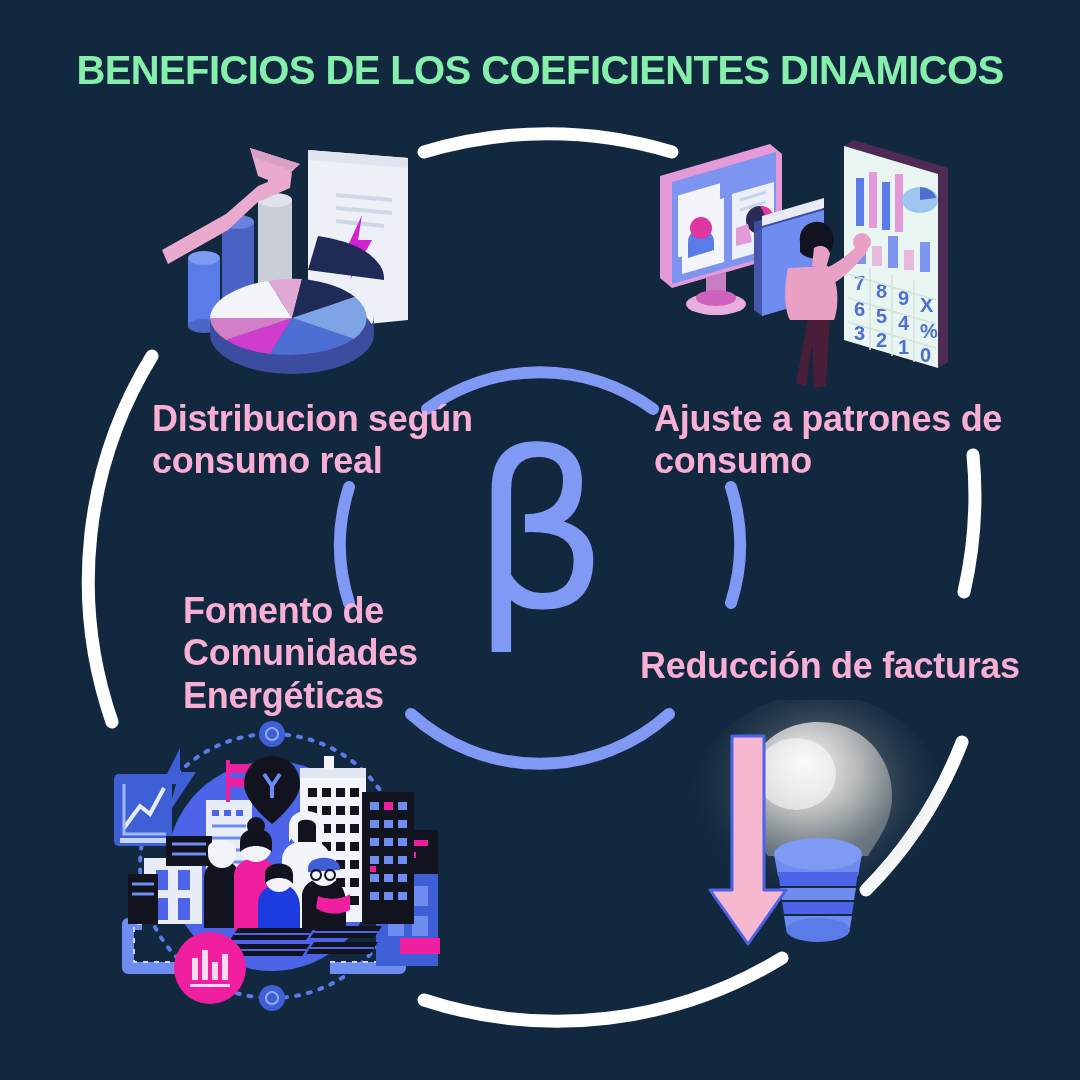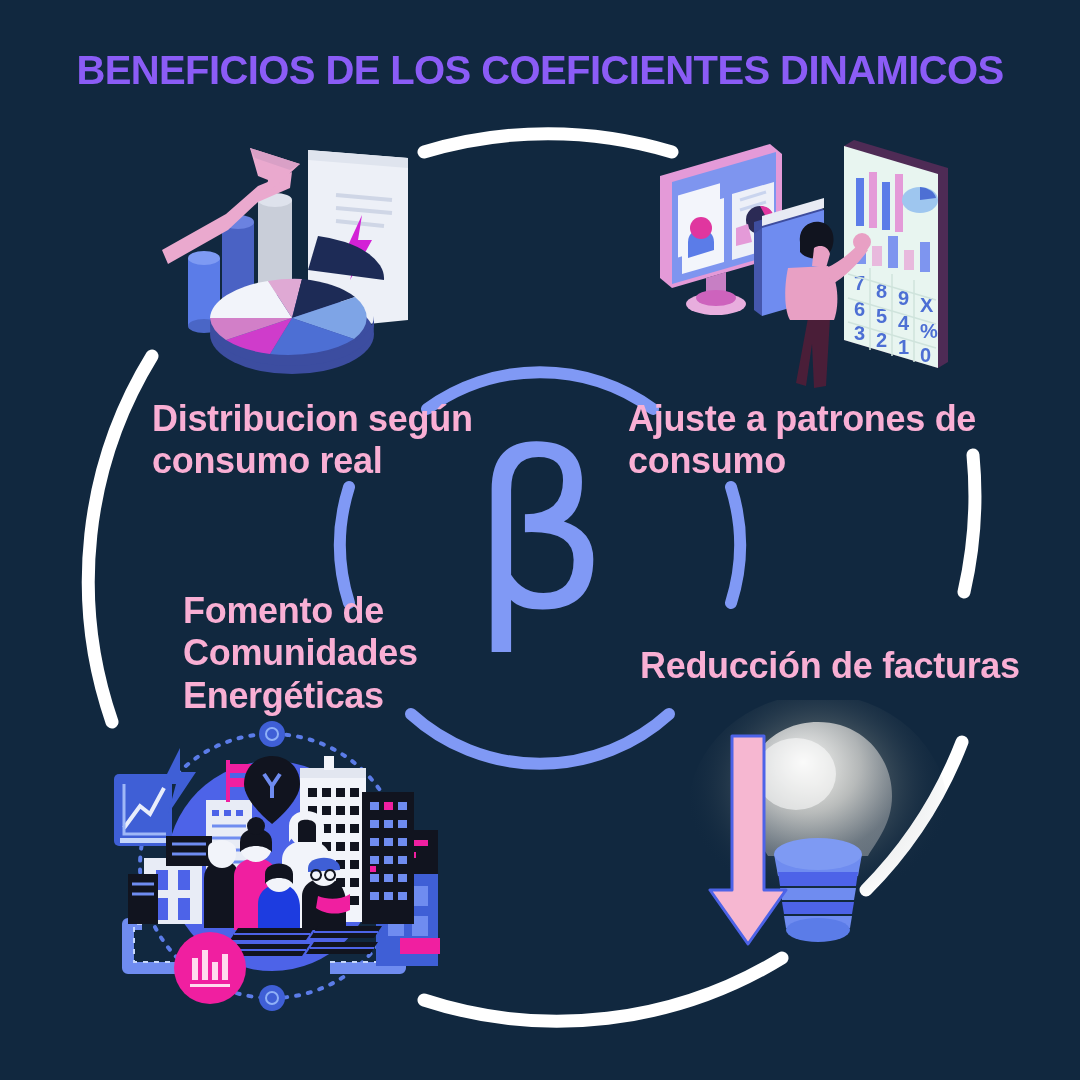--- a/index.html
+++ b/index.html
@@ -19,36 +19,36 @@
   
   #title {
     position: absolute;
     top: 48px;
     left: 0;
     width: 1080px;
     text-align: center;
     font-size: 40px;
     font-weight: 700;
     letter-spacing: -0.6px;
-    color: #8b5cf6;
+    color: #86efac;
     font-family: "Liberation Sans", sans-serif;
   }
 
   
   .label {
     position: absolute;
     color: #f9afd4;
     font-weight: 700;
     font-size: 36px;
     line-height: 1.18;
     letter-spacing: -0.3px;
     white-space: pre-line;
   }
   #label-distribucion { left: 152px; top: 398px; width: 330px; }
-  #label-ajuste       { left: 628px; top: 398px; width: 350px; }
+  #label-ajuste       { left: 654px; top: 398px; width: 350px; }
   #label-fomento      { left: 183px; top: 590px; width: 270px; }
   #label-reduccion    { left: 640px; top: 645px; width: 380px; }
 
   
   #beta {
     position: absolute;
     left: 455px;
     top: 425px;
     width: 170px;
     text-align: center;

